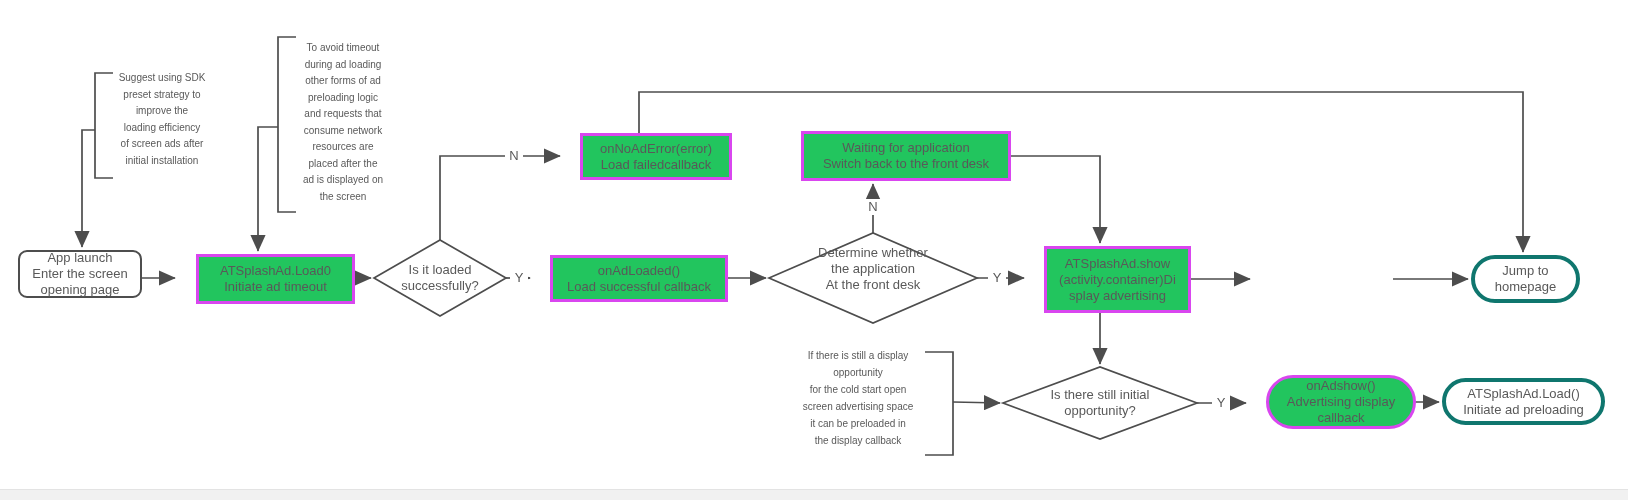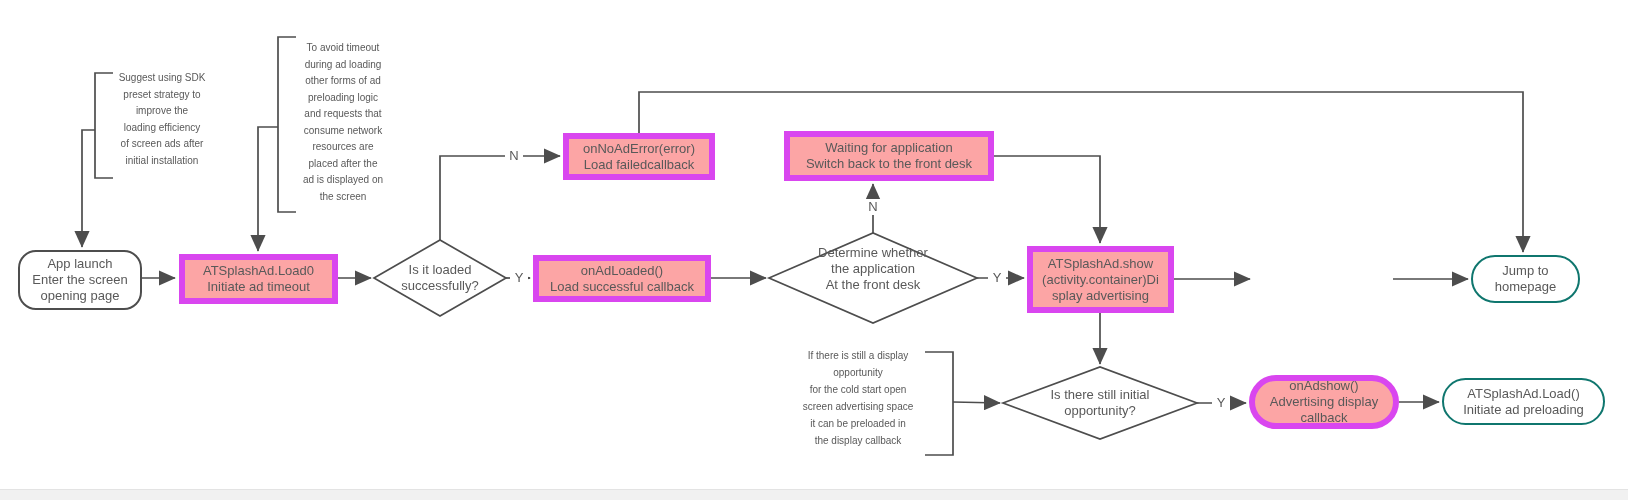--- a/index.html
+++ b/index.html
@@ -6,23 +6,23 @@
   .canvas{
     position:relative;width:1628px;height:500px;background:#ffffff;
     font-family:"Liberation Sans",sans-serif;color:#595959;overflow:hidden;
   }
   svg.layer{position:absolute;left:0;top:0;}
   .node{
     position:absolute;display:flex;align-items:center;justify-content:center;
     text-align:center;font-size:13px;line-height:16px;white-space:pre-line;
     color:#595959;box-sizing:border-box;
   }
-  .rect{border:6px solid #d946ef;background:#fca5a5;}
+  .rect{border:3px solid #d946ef;background:#22c55e;margin-left:17px;}
   .rounded{border:2px solid #4d4d4d;background:#ffffff;border-radius:18px;}
-  .pill{border:2px solid #0f766e;background:#ffffff;border-radius:24px;}
+  .pill{border:4px solid #0f766e;background:#ffffff;border-radius:24px;}
   .dtext{background:transparent;}
   .note{
     position:absolute;text-align:center;font-size:10px;line-height:16.5px;
     white-space:pre-line;color:#595959;
   }
   .branch{
     position:absolute;width:18px;height:16px;line-height:16px;text-align:center;
     font-size:13px;color:#595959;background:#ffffff;transform:translate(-9px,-8px);
   }
   .hscroll{
@@ -69,21 +69,21 @@
 
     <polyline points="113,73 95,73 95,178 113,178" fill="none" stroke="#4d4d4d" stroke-width="1.7"></polyline>
     <polyline points="296,37 278,37 278,212 296,212" fill="none" stroke="#4d4d4d" stroke-width="1.7"></polyline>
     <polyline points="925,352 953,352 953,455 925,455" fill="none" stroke="#4d4d4d" stroke-width="1.7"></polyline>
 
     <polygon points="374,278 440,240 506,278 440,316" fill="#ffffff" stroke="#4d4d4d" stroke-width="1.7"></polygon>
     <polygon points="769,278 873,233 977,278 873,323" fill="#ffffff" stroke="#4d4d4d" stroke-width="1.7"></polygon>
     <polygon points="1003,403 1100,367 1197,403 1100,439" fill="#ffffff" stroke="#4d4d4d" stroke-width="1.7"></polygon>
   </svg>
 
-  <div class="node rounded" style="left:18px;top:250px;width:124px;height:60px;">App launch
+  <div class="node rounded" style="left:18px;top:250px;width:124px;height:48px;border-radius:9px;">App launch
 Enter the screen
 opening page</div>
 
   <div class="node rect" style="left:179px;top:254px;width:159px;height:50px;">ATSplashAd.Load0
 Initiate ad timeout</div>
 
   <div class="node rect" style="left:563px;top:133px;width:152px;height:47px;">onNoAdError(error)
 Load failedcallback</div>
 
   <div class="node rect" style="left:533px;top:255px;width:178px;height:47px;">onAdLoaded()

